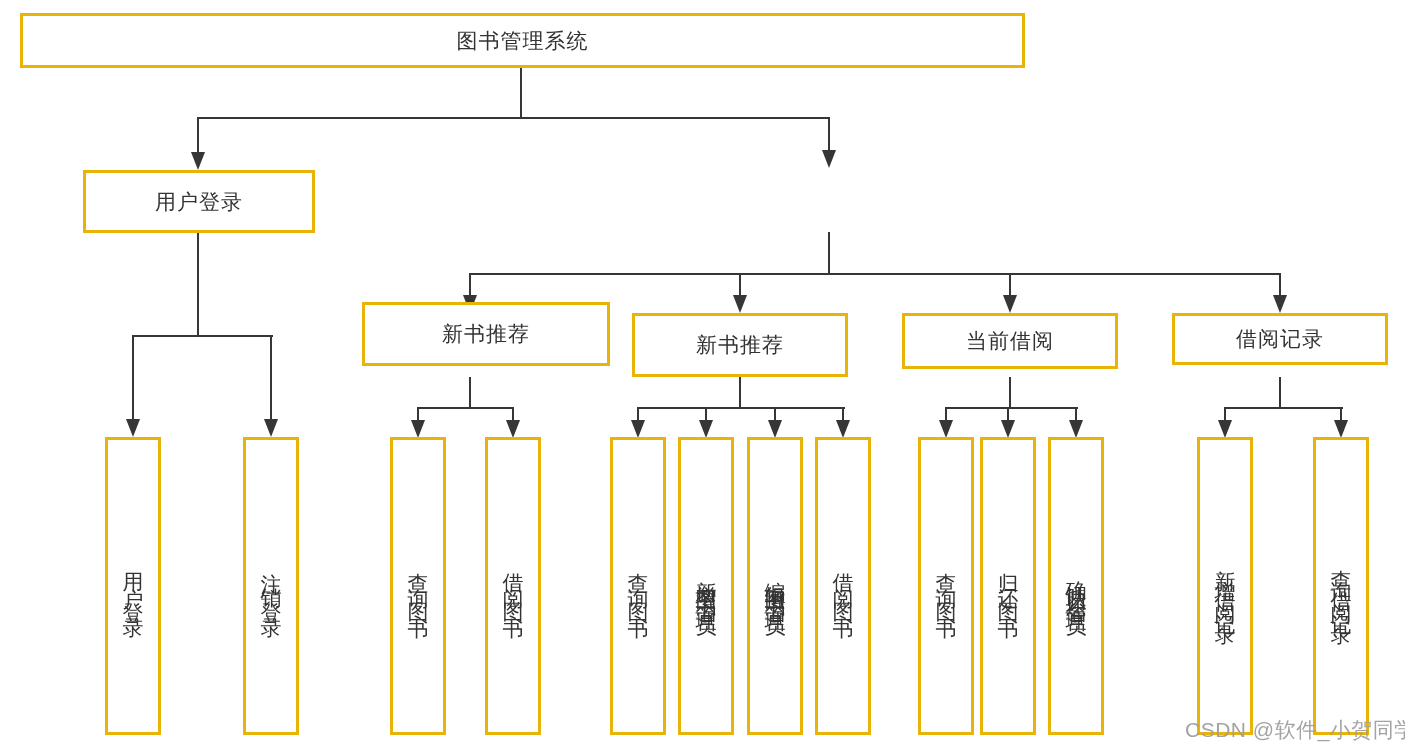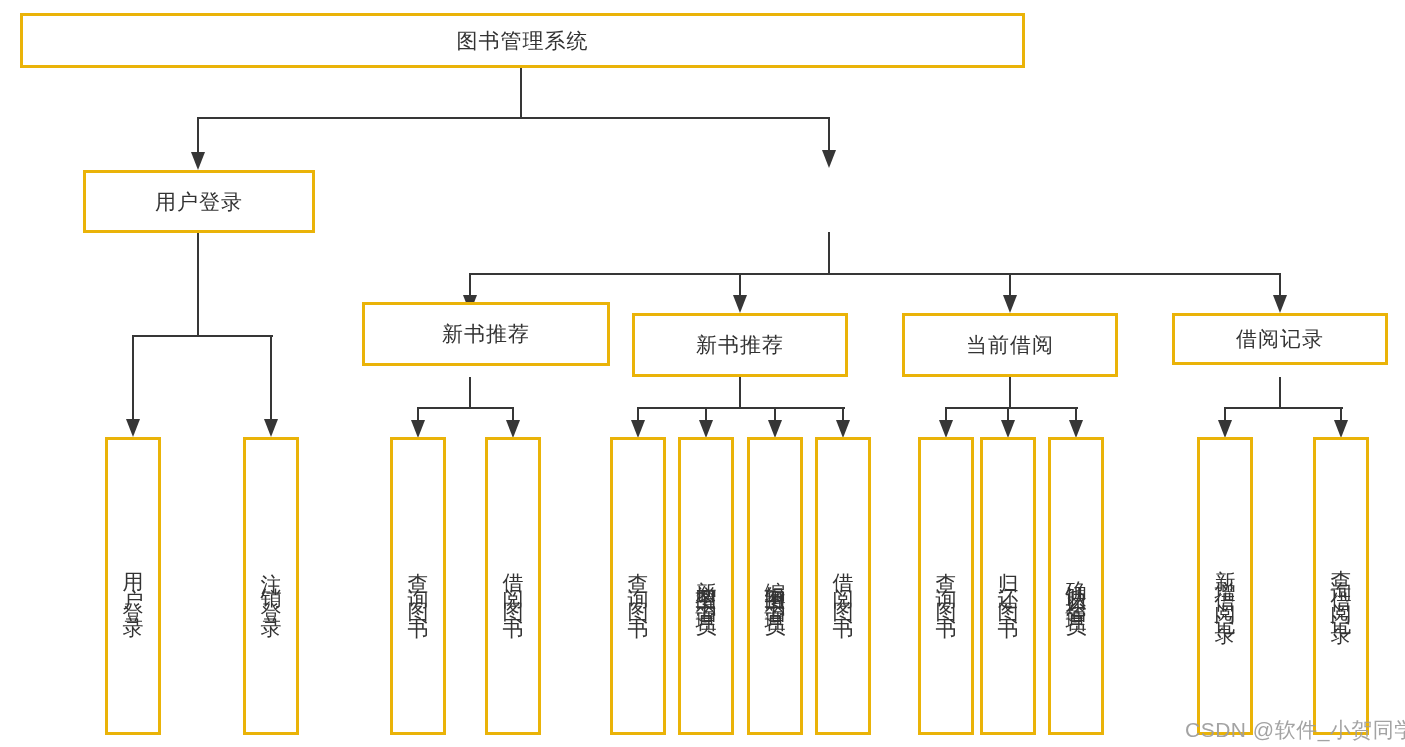--- a/index.html
+++ b/index.html
@@ -79,21 +79,21 @@
   <div class="arrow" style="left:463px;top:295px"></div>
   <div class="vline" style="left:739px;top:273px;height:23px"></div>
   <div class="arrow" style="left:733px;top:295px"></div>
   <div class="vline" style="left:1009px;top:273px;height:23px"></div>
   <div class="arrow" style="left:1003px;top:295px"></div>
   <div class="vline" style="left:1279px;top:273px;height:23px"></div>
   <div class="arrow" style="left:1273px;top:295px"></div>
 
   <div class="node" style="left:362px;top:302px;width:248px;height:64px">新书推荐</div>
   <div class="node" style="left:632px;top:313px;width:216px;height:64px">新书推荐</div>
-  <div class="node" style="left:902px;top:313px;width:216px;height:64px">当前借阅</div>
+  <div class="node" style="left:902px;top:313px;width:216px;height:56px">当前借阅</div>
   <div class="node" style="left:1172px;top:313px;width:216px;height:52px">借阅记录</div>
 
   <div class="vline" style="left:469px;top:377px;height:31px"></div>
   <div class="hline" style="left:417px;top:407px;width:97px"></div>
   <div class="vline" style="left:417px;top:407px;height:14px"></div>
   <div class="arrow" style="left:411px;top:420px"></div>
   <div class="vline" style="left:512px;top:407px;height:14px"></div>
   <div class="arrow" style="left:506px;top:420px"></div>
 
   <div class="vline" style="left:739px;top:377px;height:31px"></div>

